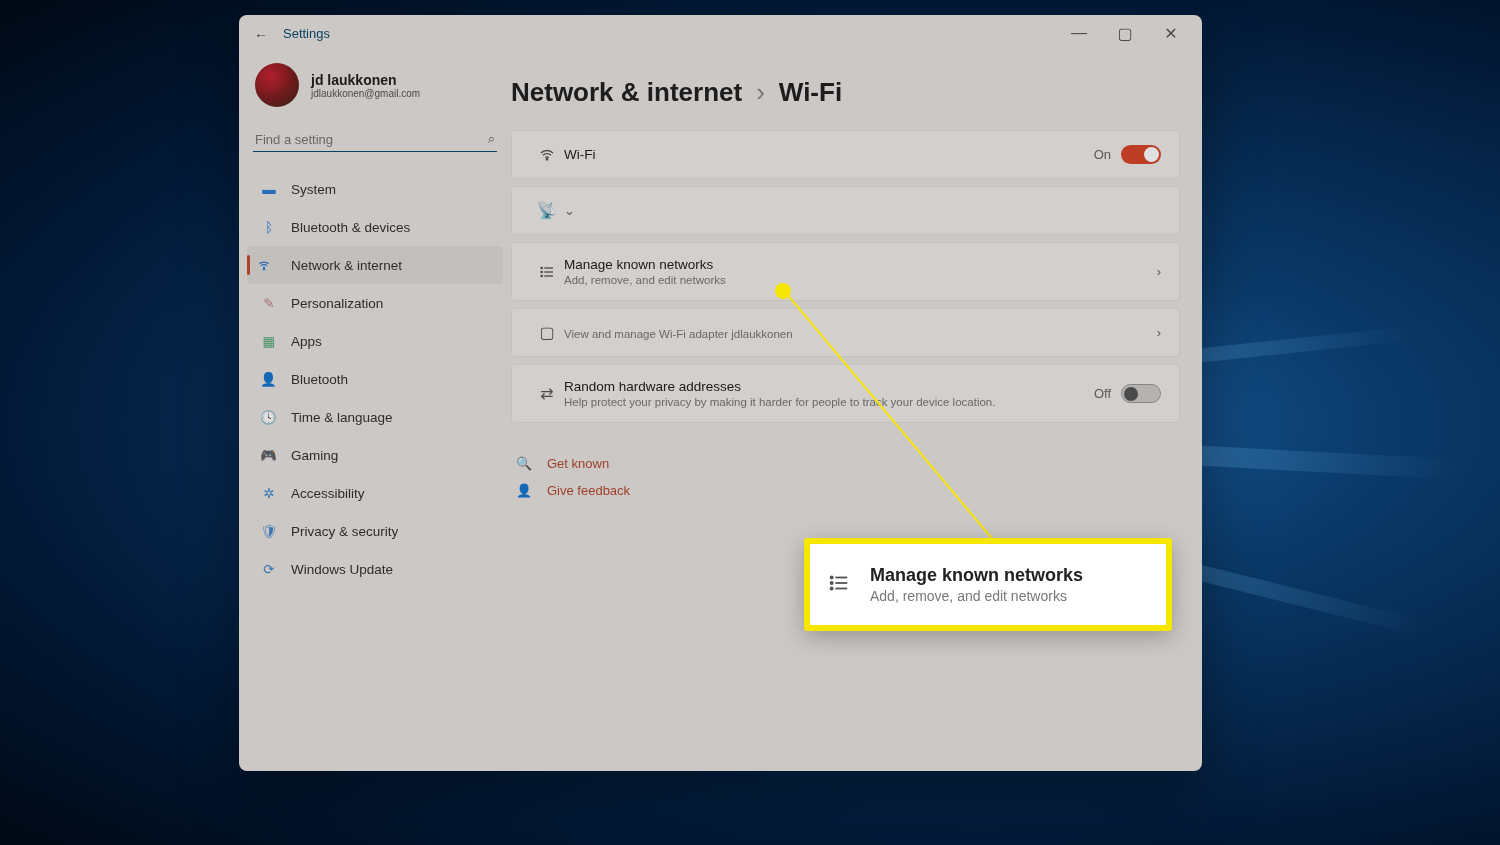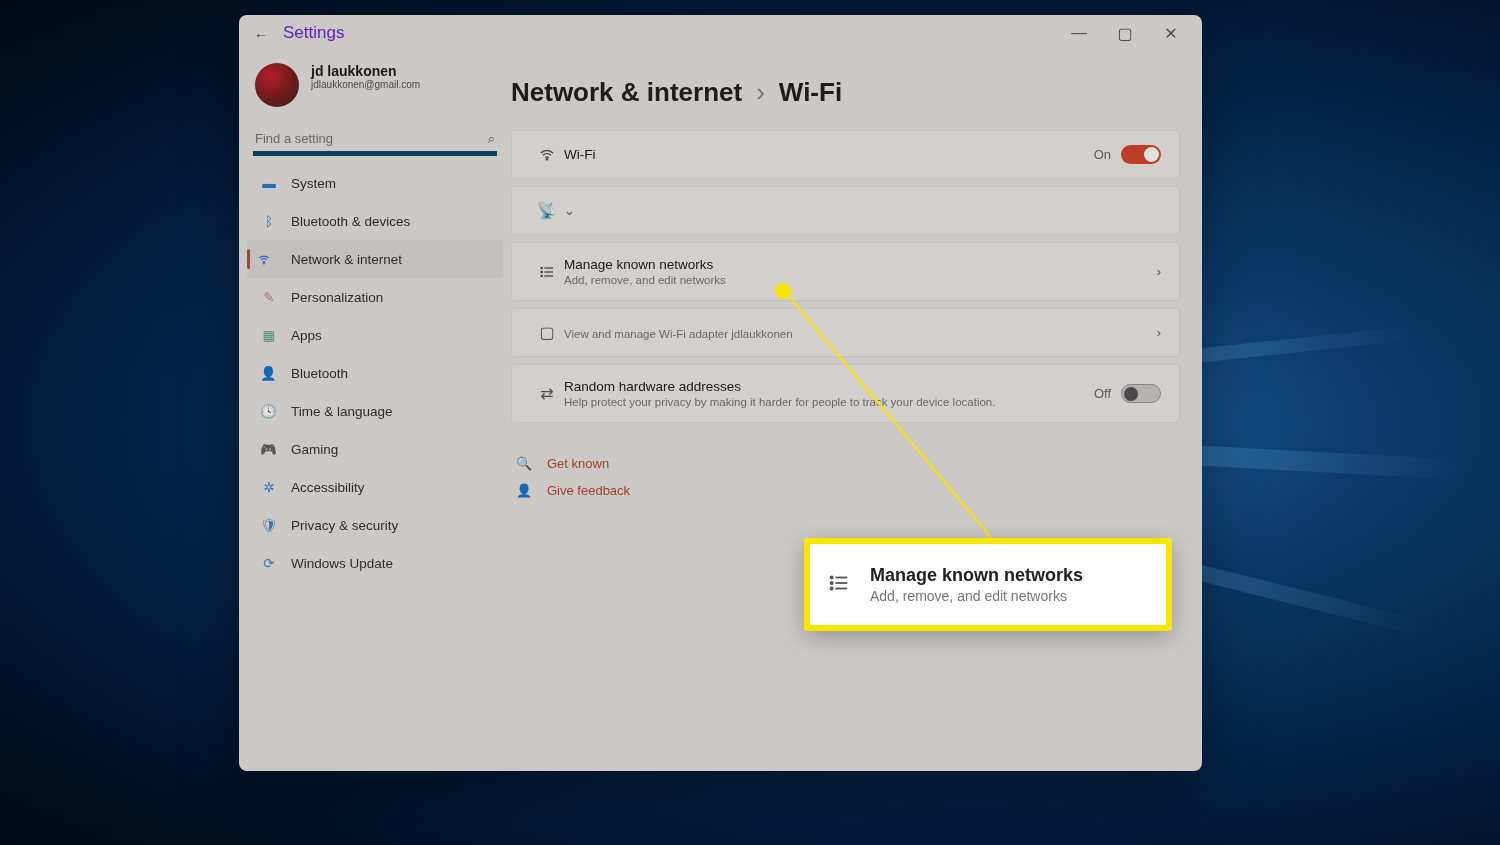--- a/index.html
+++ b/index.html
@@ -3,30 +3,30 @@
 <meta charset="utf-8">
 <style>
 *{box-sizing:border-box;margin:0;padding:0;font-family:"Segoe UI",Arial,sans-serif}
 body{width:1500px;height:845px;background:radial-gradient(ellipse at 65% 50%,#1a5f9e 0%,#0a3a6a 30%,#021a38 70%,#000814 100%);overflow:hidden;position:relative}
 .rays{position:absolute;inset:0;pointer-events:none}
 .ray{position:absolute;background:linear-gradient(90deg,transparent,rgba(120,200,255,.25),transparent);transform-origin:left center}
 .window{position:absolute;left:239px;top:15px;width:963px;height:756px;background:#e8e4e2;border-radius:8px;overflow:hidden;box-shadow:0 20px 60px rgba(0,0,0,.4)}
 .dim-overlay{position:absolute;inset:0;background:rgba(0,0,0,.12);pointer-events:none;z-index:50}
 .titlebar{height:36px;display:flex;align-items:center;padding:0 8px}
 .titlebar .back{width:28px;text-align:center;color:#444;font-size:14px;cursor:pointer}
-.titlebar .title{font-size:17px;color:#6d28d9;margin-left:8px}
+.titlebar .title{font-size:13px;color:#0c4a6e;margin-left:8px}
 .win-controls{margin-left:auto;display:flex}
 .win-controls .ctl{width:46px;height:36px;display:flex;align-items:center;justify-content:center;color:#555;cursor:pointer}
 .body{display:flex;height:calc(100% - 36px)}
 .sidebar{width:272px;padding:8px 8px 0 8px}
-.profile{display:flex;padding:4px 4px 14px 8px}
+.profile{display:flex;align-items:center;padding:4px 4px 14px 8px}
 .avatar{width:44px;height:44px;border-radius:50%;background:radial-gradient(circle at 35% 30%,#c23,#7a1f1f 55%,#3a2a1f);margin-right:12px;flex-shrink:0}
 .profile .name{font-size:14px;font-weight:600;color:#222}
 .profile .email{font-size:10px;color:#555}
-.search{display:flex;align-items:flex-start;border-bottom:5px solid #0c4a6e;margin:6px 6px 8px 6px;padding:4px 2px}
+.search{display:flex;align-items:center;border-bottom:1px solid #0c4a6e;margin:6px 6px 18px 6px;padding:4px 2px}
 .search input{flex:1;border:0;background:transparent;font-size:13px;color:#666;outline:none}
 .search .icon{color:#555;font-size:13px}
 .navlist{}
 .navitem{display:flex;align-items:center;height:38px;padding:0 10px;border-radius:4px;cursor:pointer;font-size:13.5px;color:#333}
 .navitem.active{background:#dedad6;position:relative}
 .navitem.active::before{content:"";position:absolute;left:0;top:9px;bottom:9px;width:3px;background:#c84d2f;border-radius:2px}
 .navitem .icon{width:24px;display:inline-flex;justify-content:center;margin-right:10px}
 .content{flex:1;padding:14px 22px 0 0}
 .crumbs{font-size:26px;font-weight:600;color:#222;padding:12px 0 22px 0;display:flex;align-items:center;gap:14px}
 .crumbs .sep{color:#888;font-weight:400}

